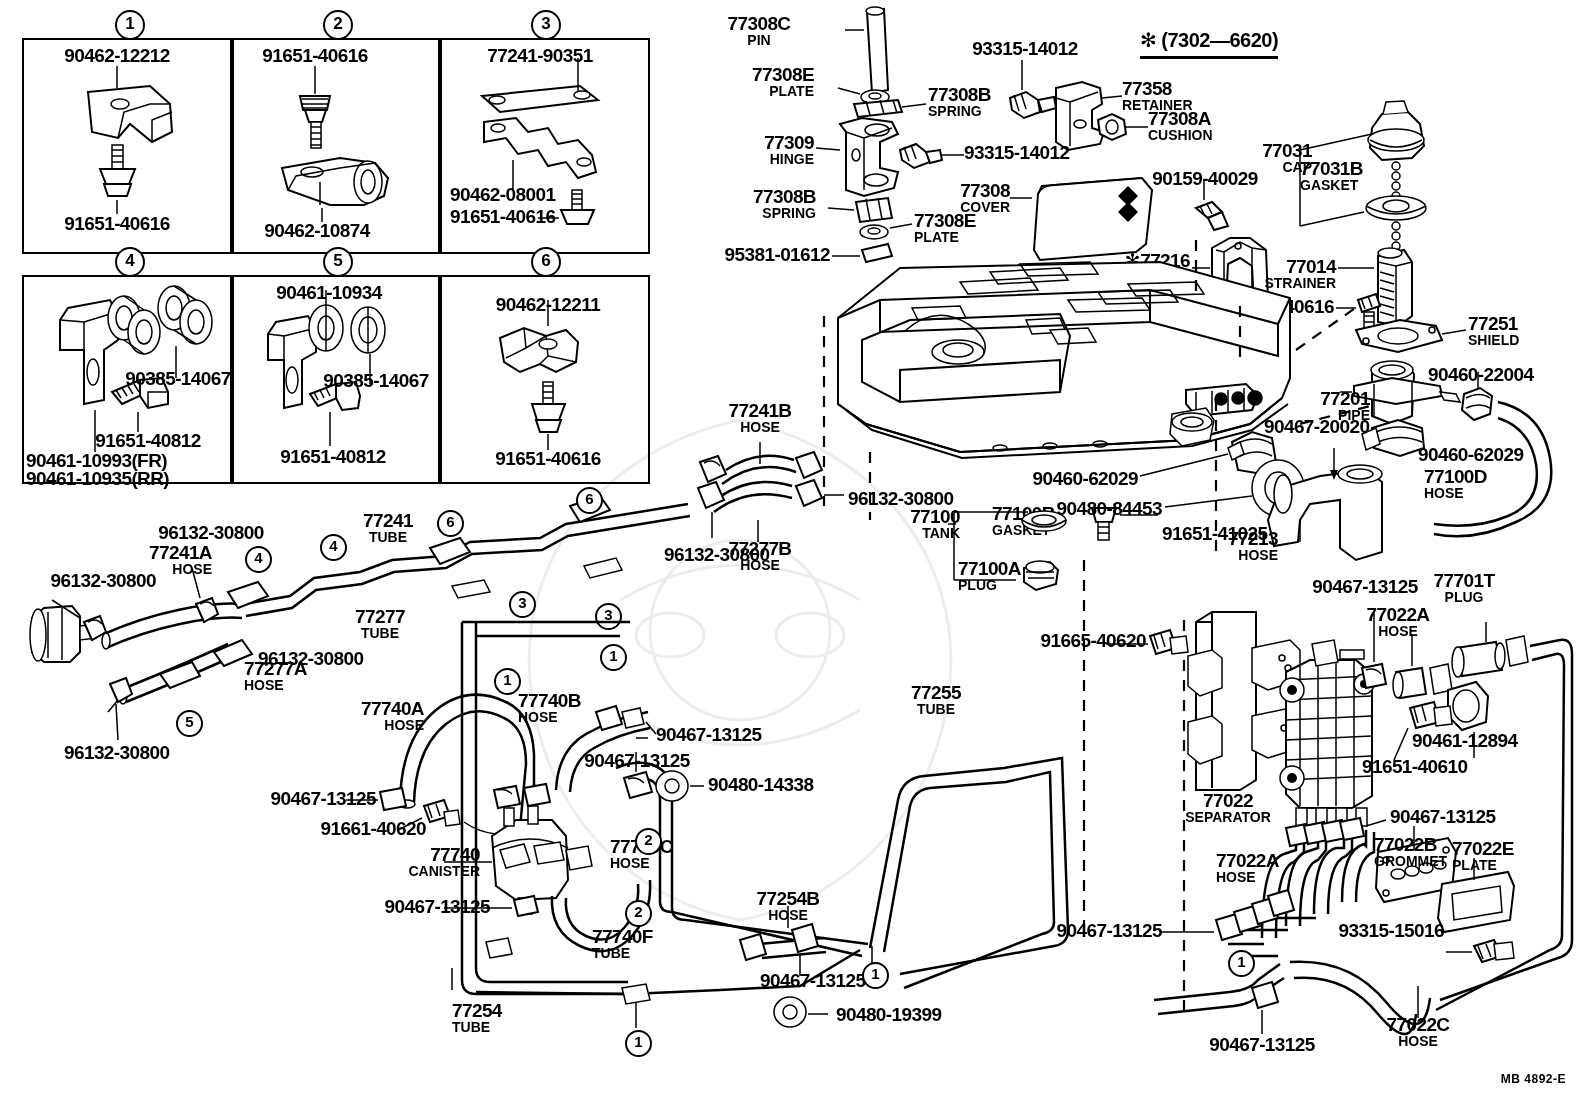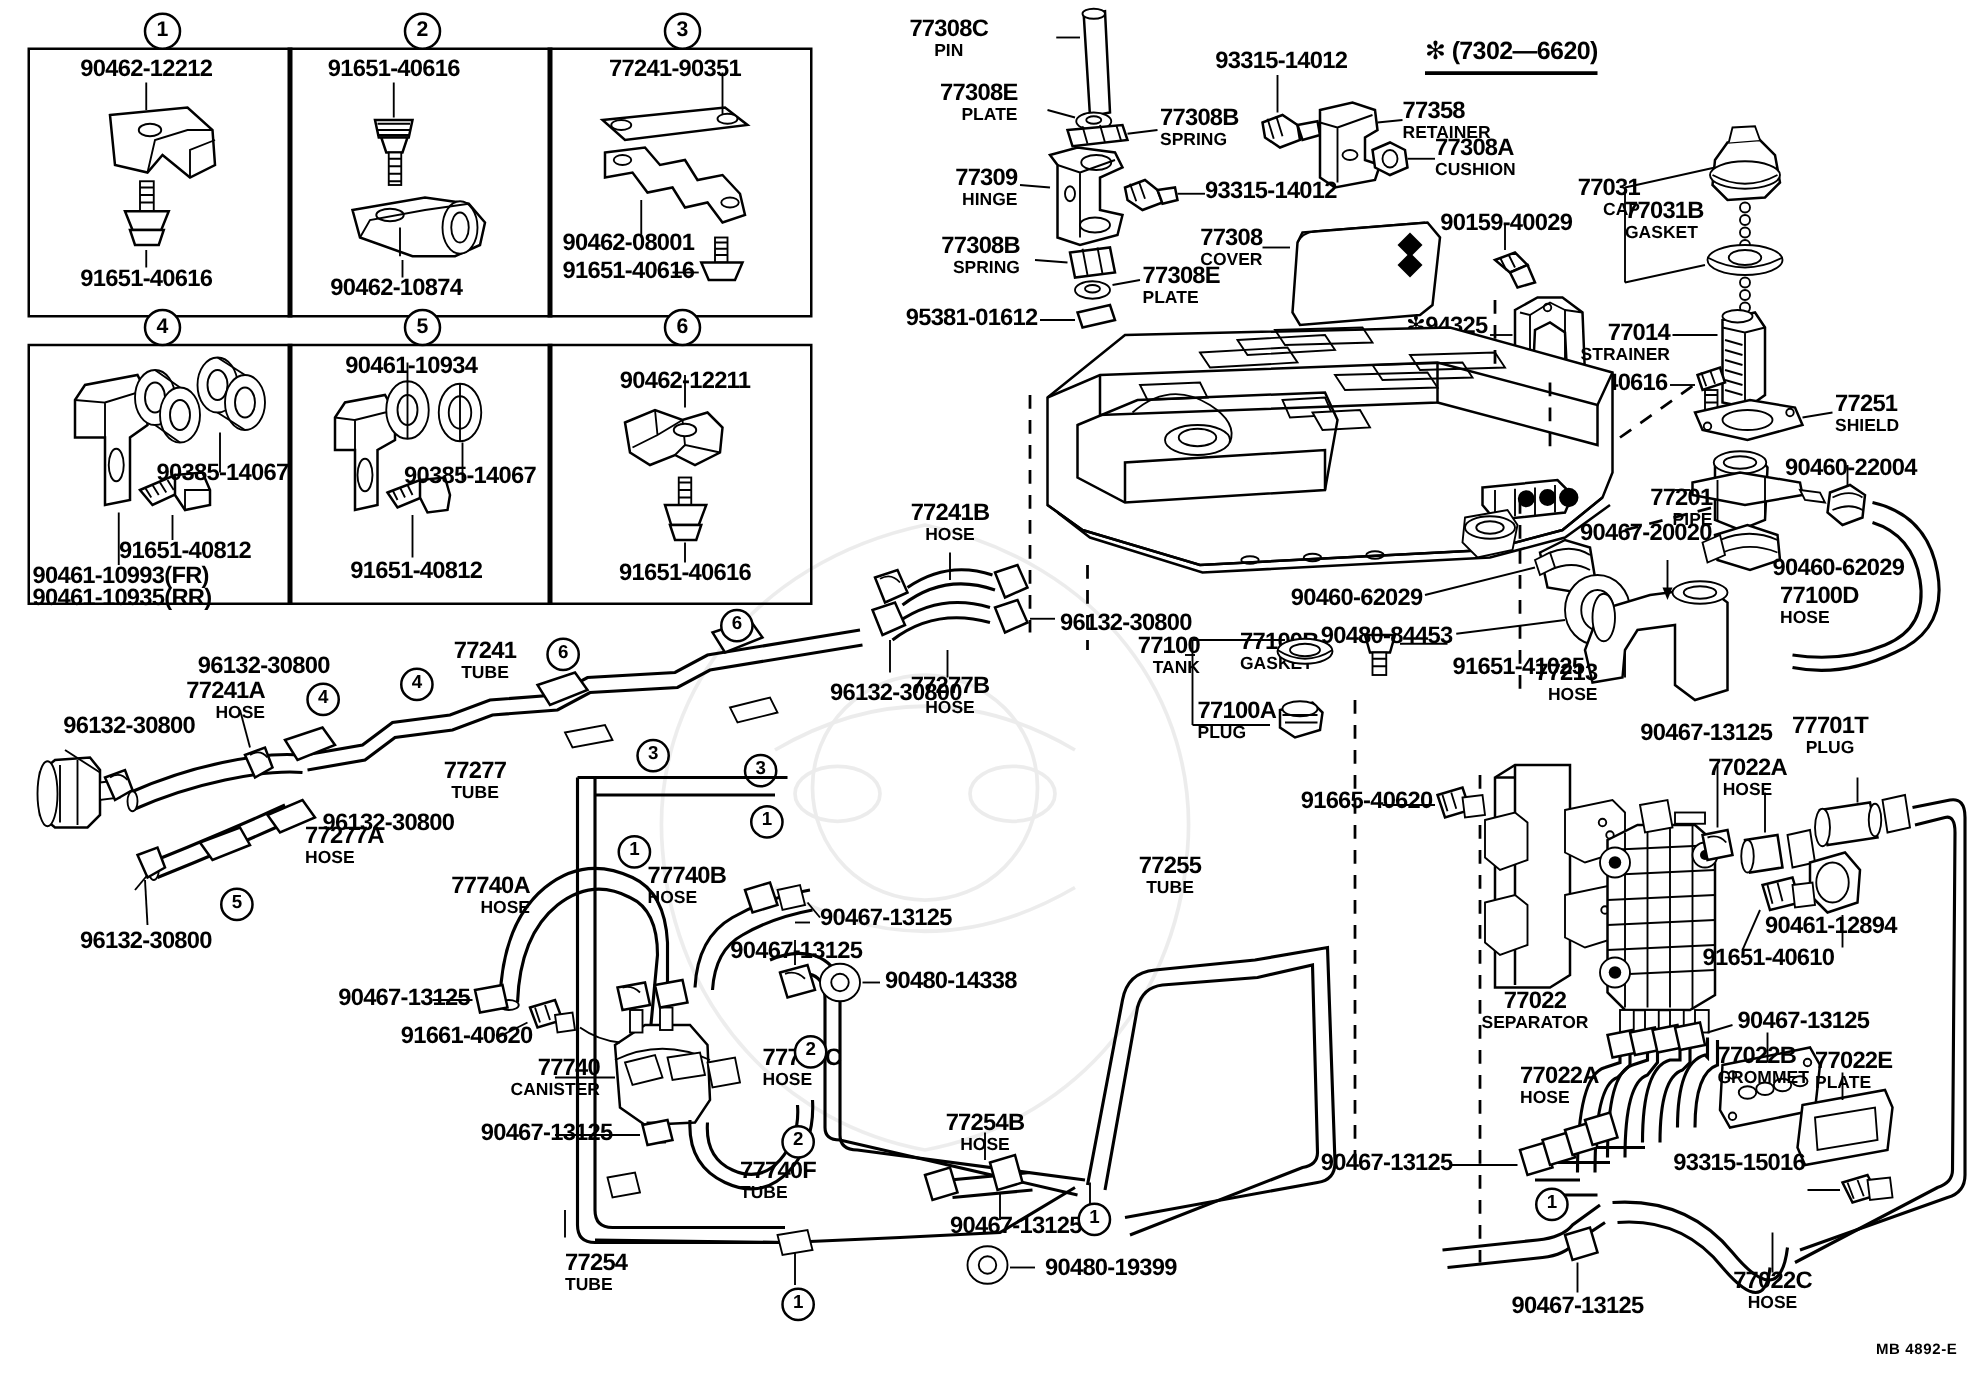--- a/index.html
+++ b/index.html
@@ -343,21 +343,21 @@
     <span class="nm">CUSHION</span>
   </div>
   <div class="lbl r" style="left:900px;top:182px;width:110px;">
     <span class="pn">77308</span>
     <span class="nm">COVER</span>
   </div>
   <div class="lbl c" style="left:1140px;top:170px;width:130px;">
     <span class="pn">90159-40029</span>
   </div>
   <div class="lbl r" style="left:1090px;top:252px;width:100px;">
-    <span class="pn">✻94325</span>
+    <span class="pn">✻77216</span>
     <span class="nm">COVER</span>
   </div>
 
   <div class="note" style="left:1140px;top:28px;border-bottom:3px solid #000;padding-bottom:4px;">✻ (7302—6620)</div>
 
   <svg width="1584" height="1098" viewBox="0 0 1584 1098">
 
     <path class="wh" d="M1372 128 L1382 114 L1408 112 L1420 124 L1424 146 L1412 158 L1382 160 L1370 148 Z"></path>
     <path class="wh15" d="M1383 114 L1386 102 L1404 101 L1408 112"></path>
     <ellipse cx="1396" cy="140" rx="28" ry="11" class="wh15"></ellipse>

